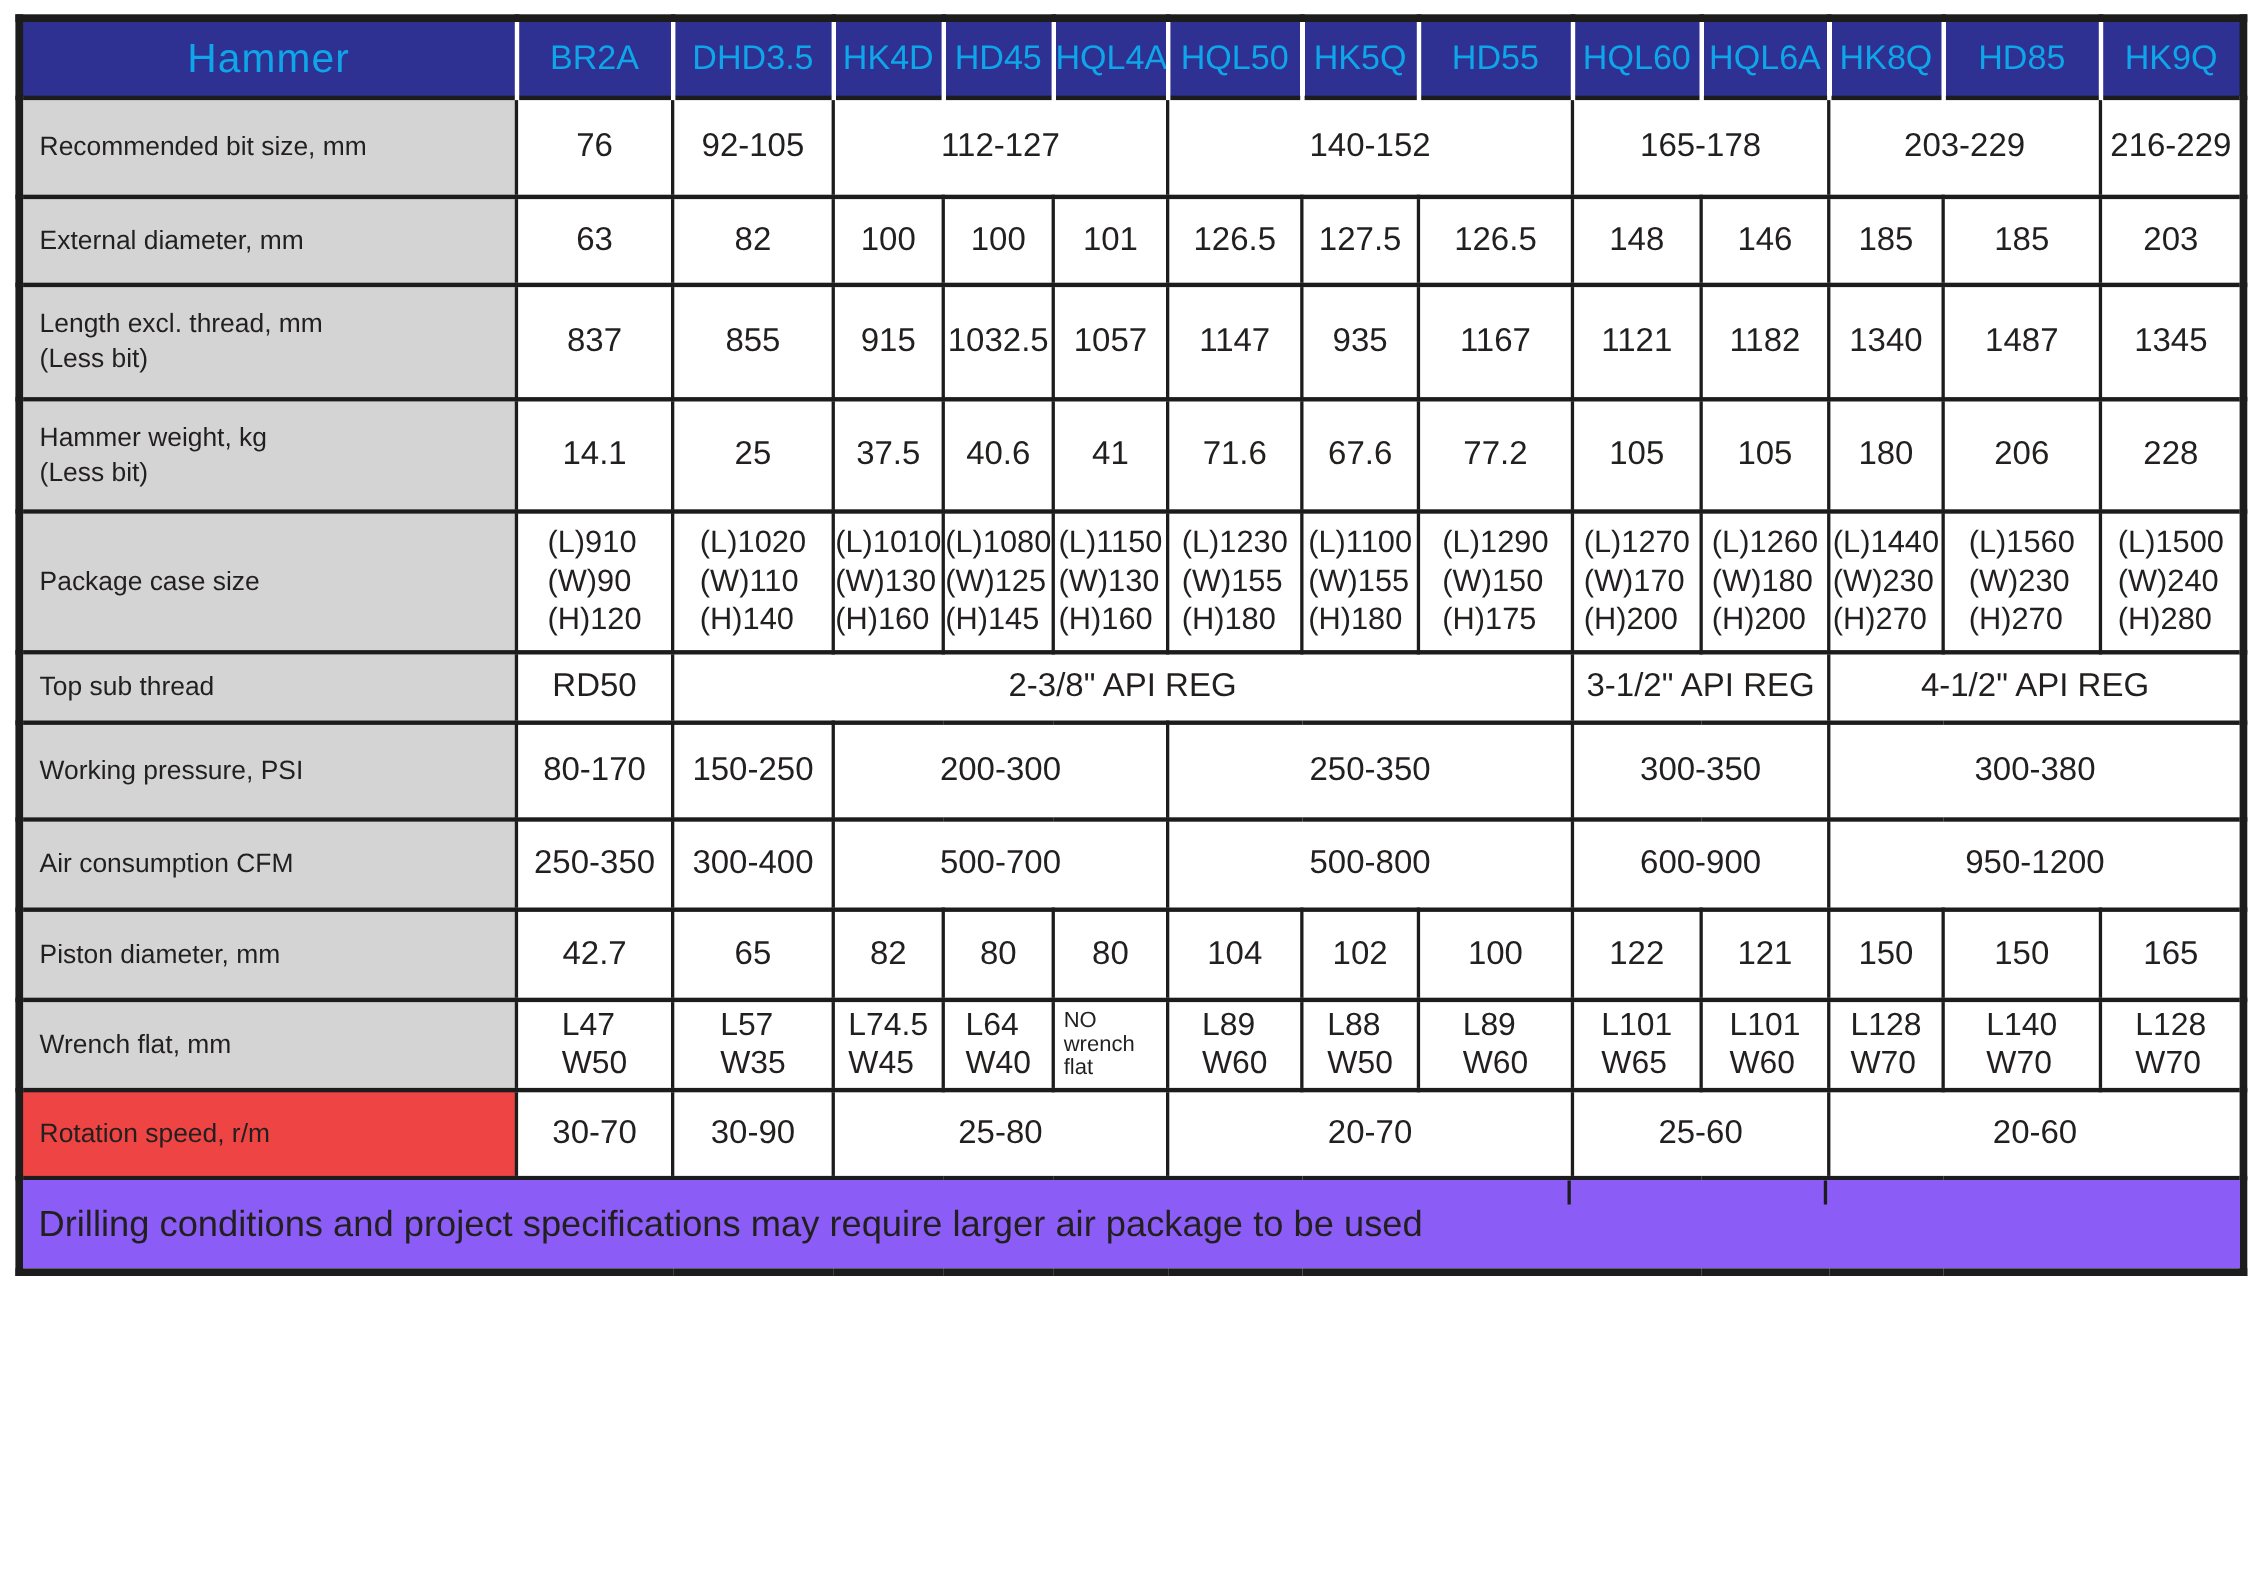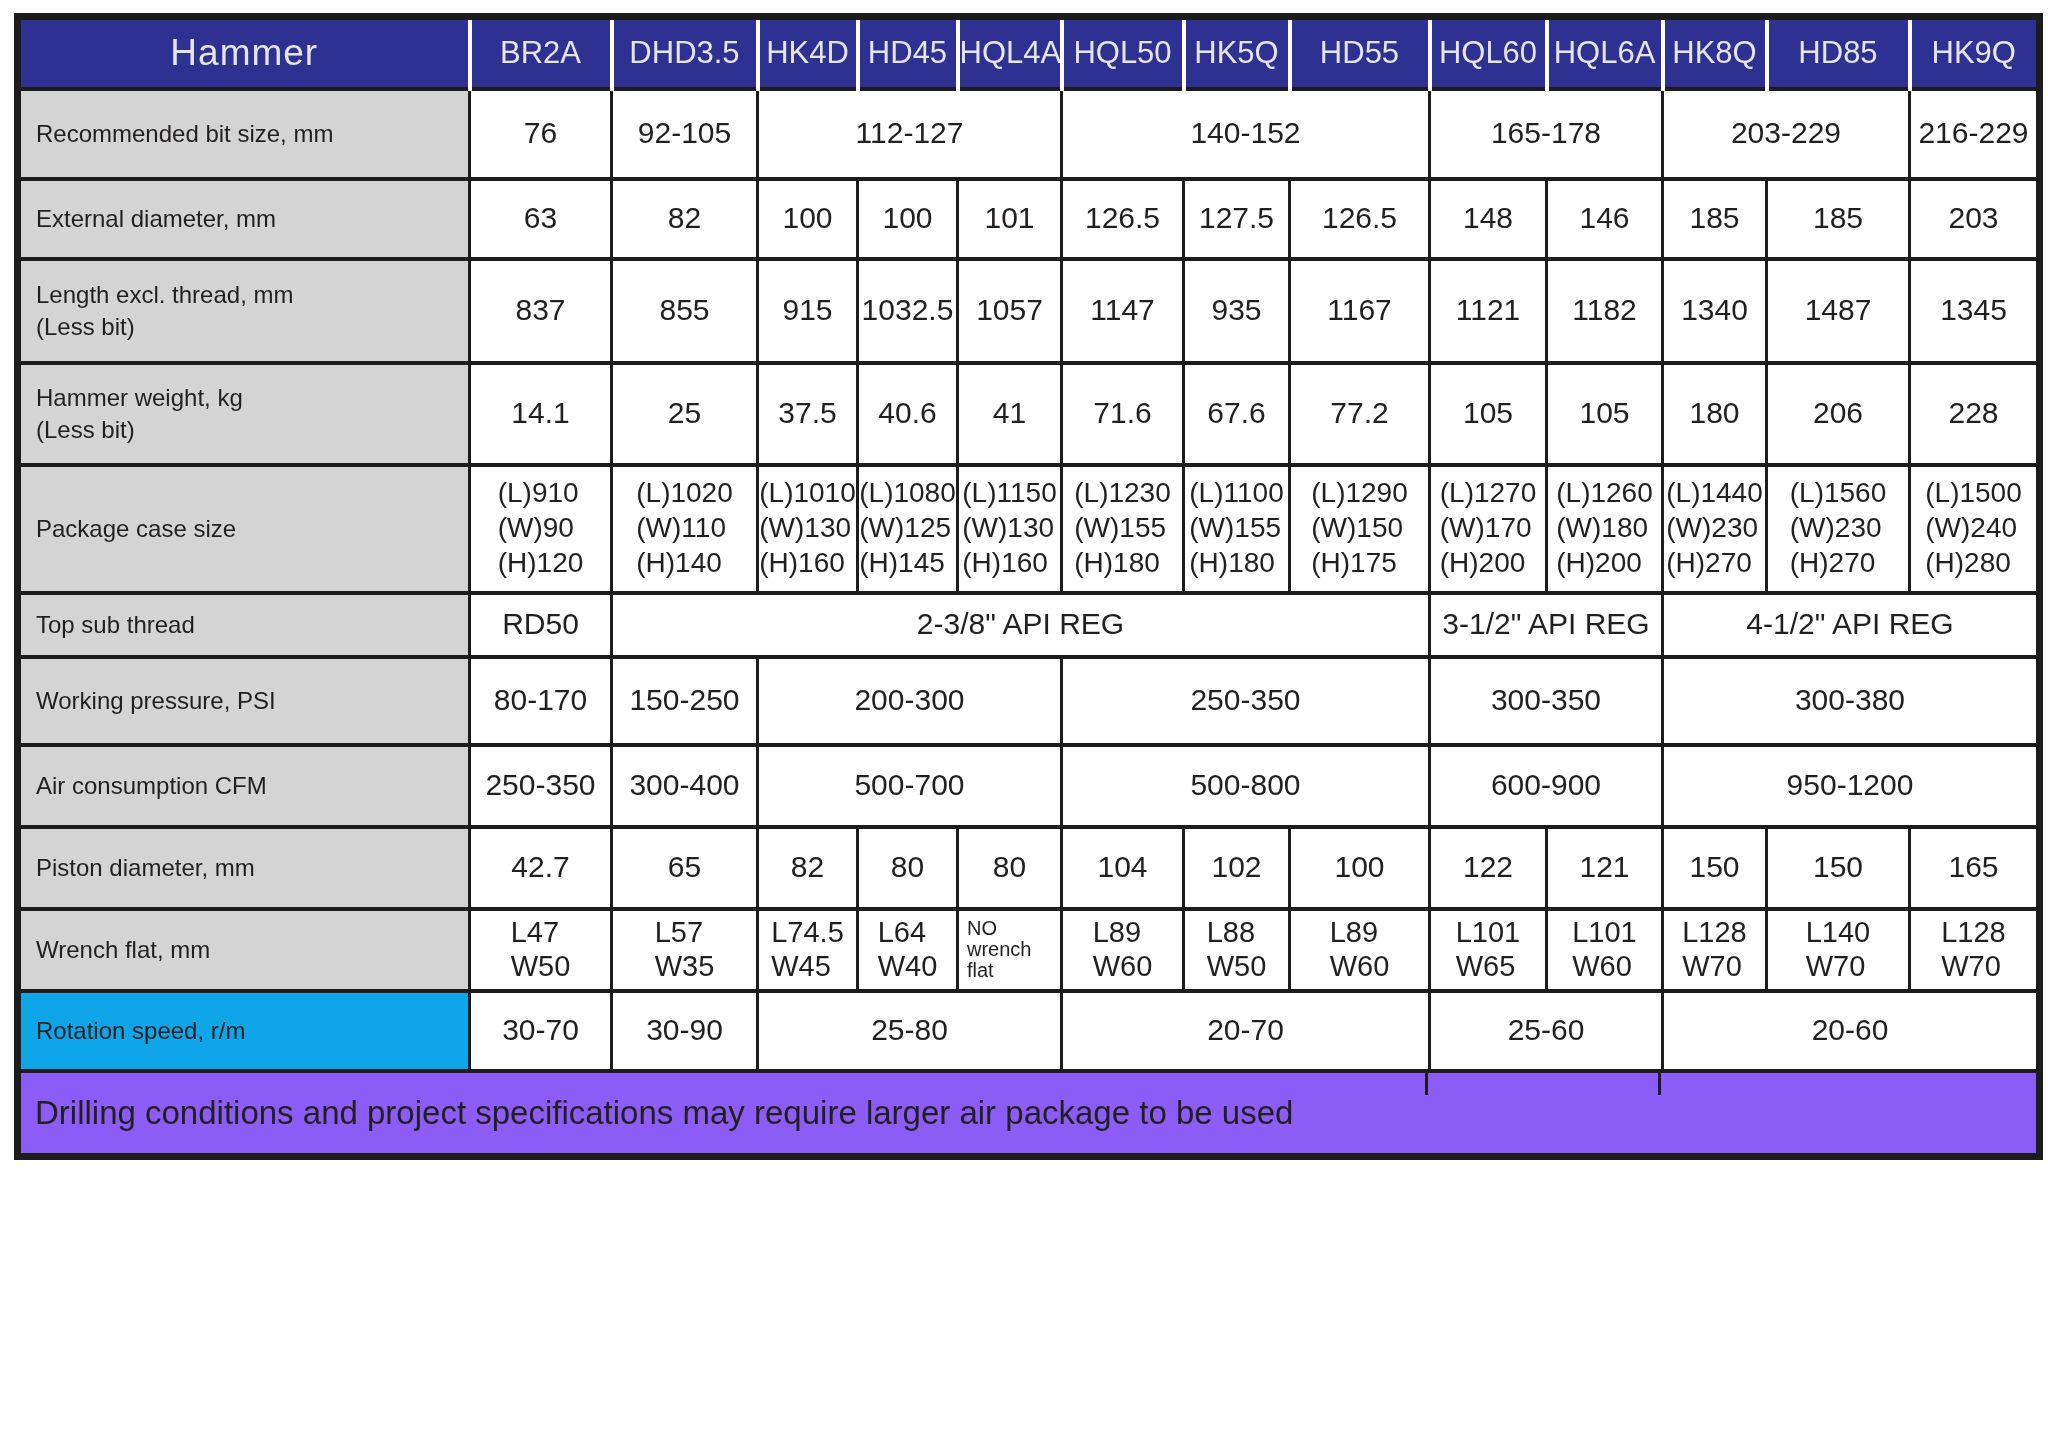--- a/index.html
+++ b/index.html
@@ -27,40 +27,40 @@
     padding: 0;
     vertical-align: middle;
     text-align: center;
     font-size: 30px;
     line-height: 1.15;
     overflow: hidden;
   }
   
   thead th {
     background: #2f3192;
-    color: #e5e5e5;
+    color: #0ea5e9;
     font-weight: 400;
     font-size: 31px;
     border-left: 4px solid #ffffff;
     border-right: 0;
   }
   thead th.corner {
     font-size: 37px;
     letter-spacing: 1px;
   }
   
   td.lbl {
     background: #d4d4d4;
     text-align: left;
     padding-left: 15px;
     padding-right: 6px;
     font-size: 24px;
     line-height: 1.3;
   }
-  td.lbl.white { background: #0ea5e9; }
+  td.lbl.white { background: #ef4444; }
   td.lbl.dbl { border-bottom: 11px double #1c1c1c; }
   
   .pkg td.val { font-size: 28px; line-height: 1.24; }
   td.val .block { display: inline-block; text-align: left; }
   
   .wrench td.val { font-size: 29px; line-height: 1.15; }
   .wrench td.val.nowrench {
     font-size: 20px;
     line-height: 1.04;
     text-align: left;

